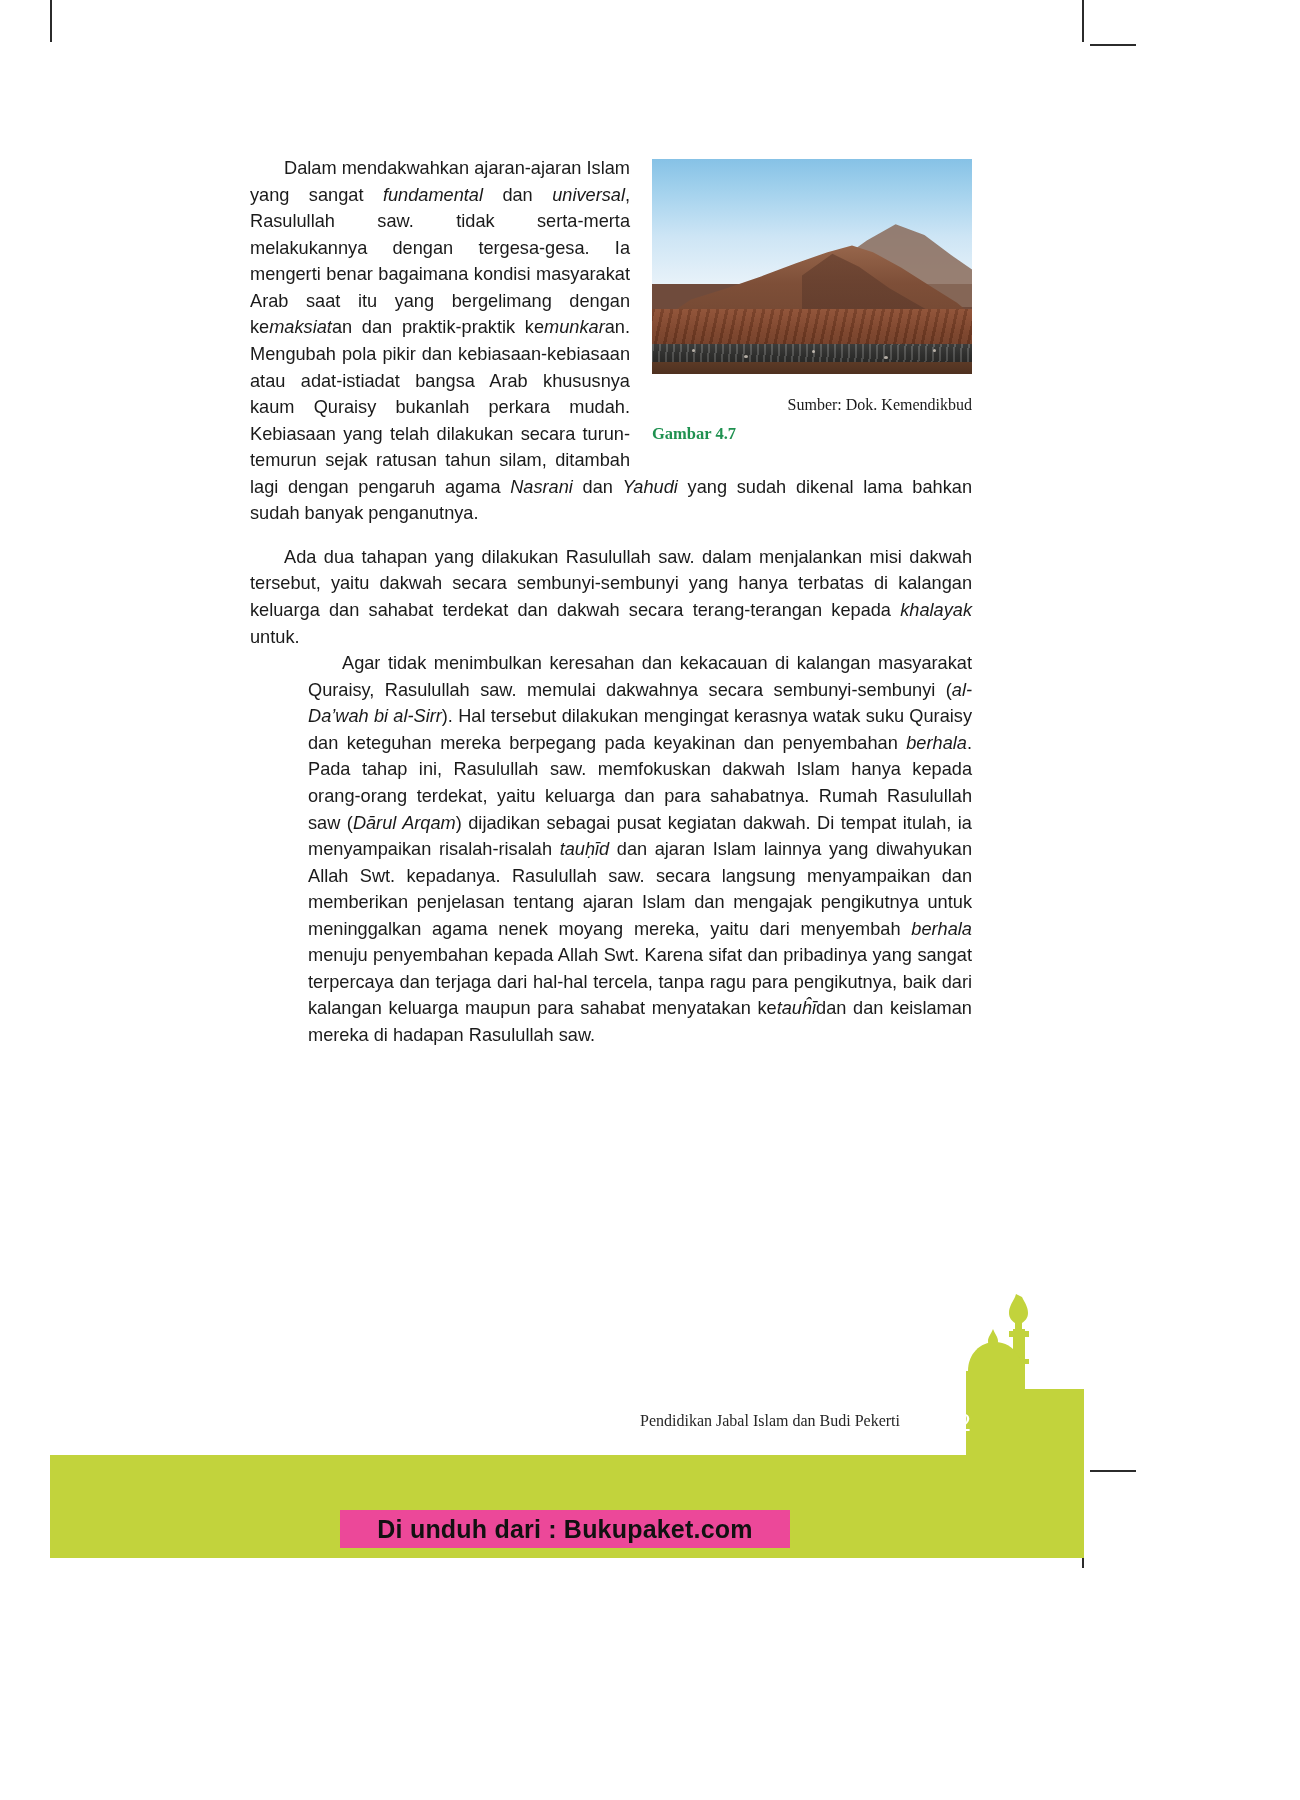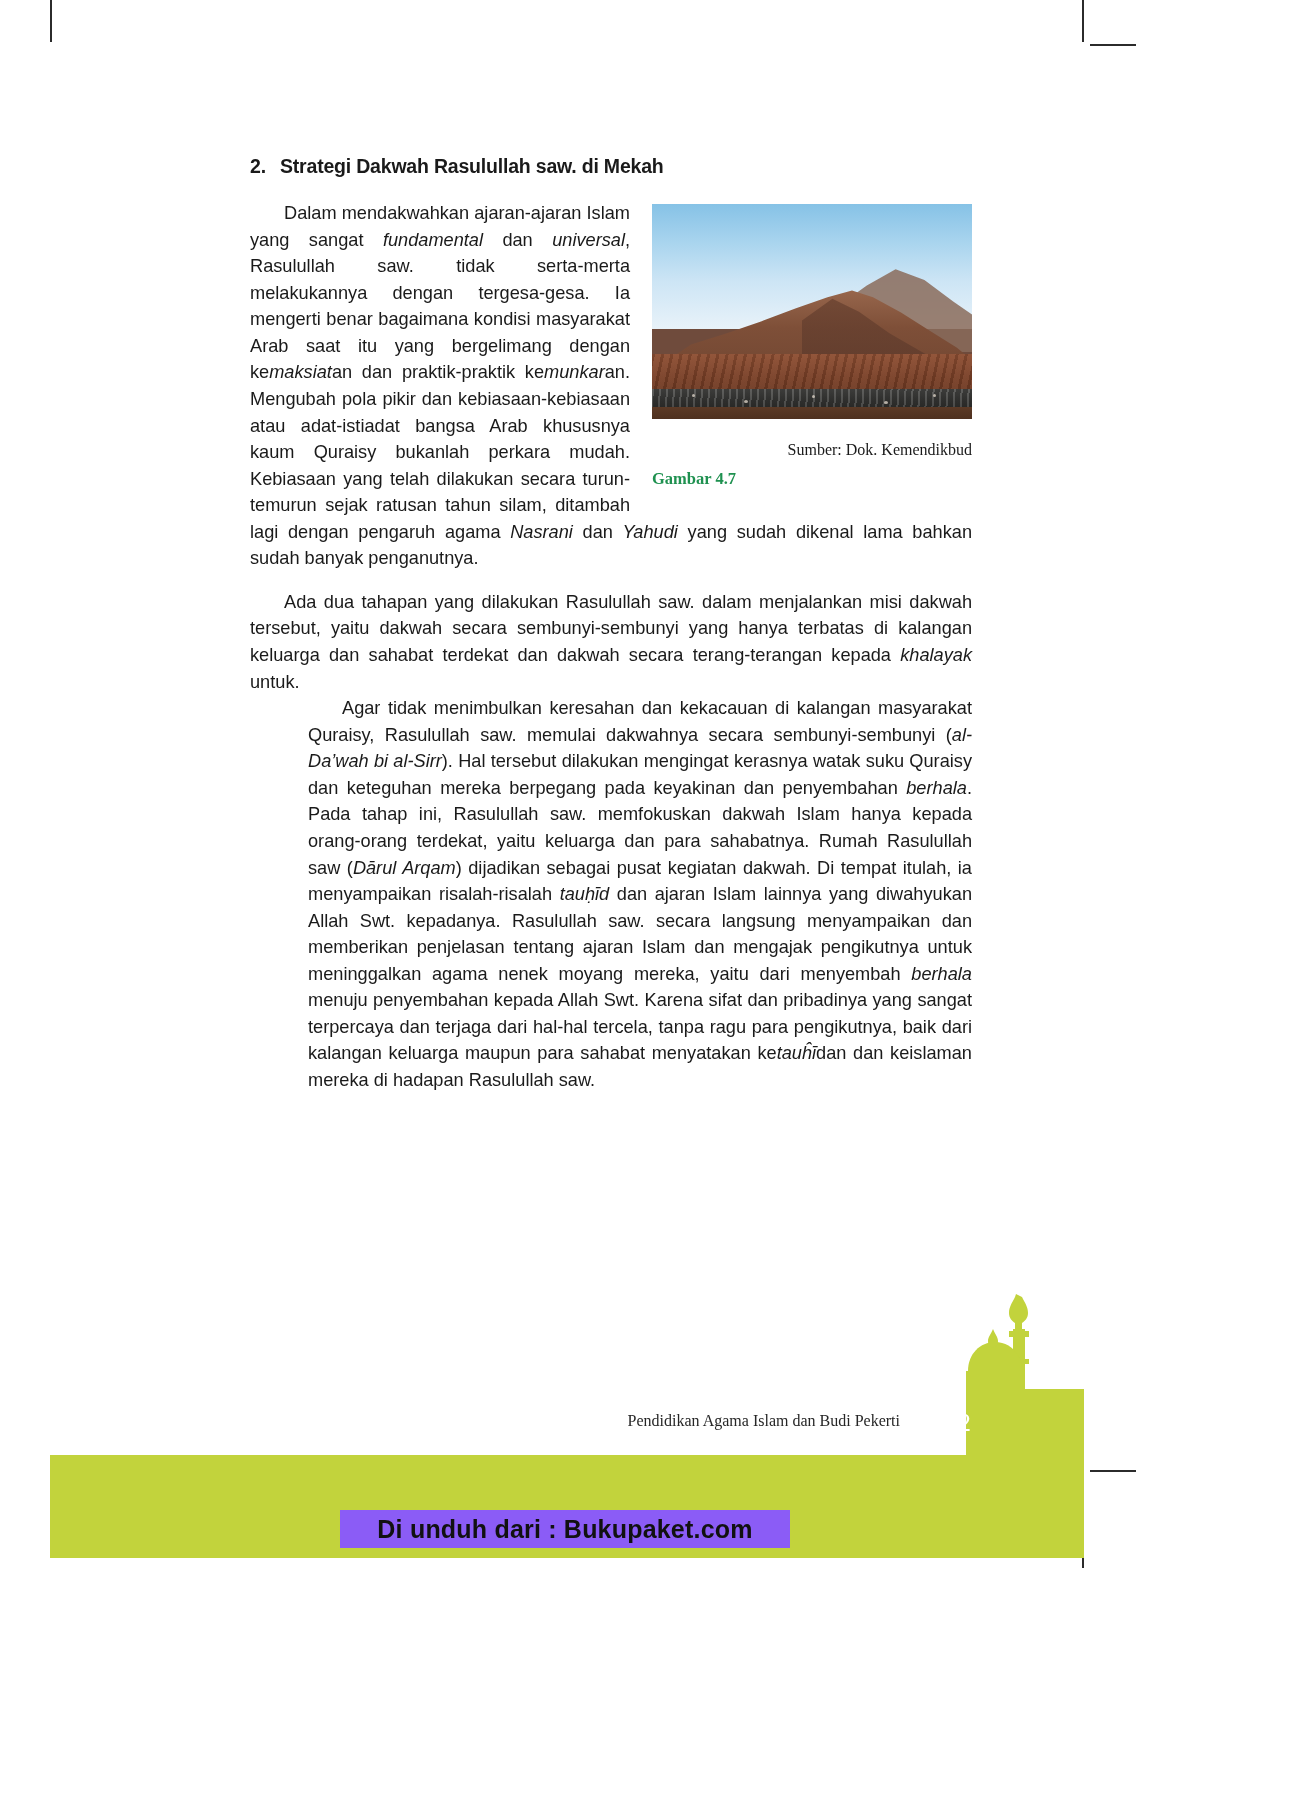--- a/index.html
+++ b/index.html
@@ -174,21 +174,21 @@
     font-family:"Liberation Serif", serif;
     font-size:16px;
     color:#262626;
   }
 
   
   .banner{
     position:absolute;
     left:340px;top:1510px;
     width:450px;height:38px;
-    background:#8b5cf6;
+    background:#ec4899;
     display:flex;align-items:center;justify-content:center;
   }
   .banner span{
     font-size:25px;
     font-weight:bold;
     color:#111;
     letter-spacing:0.2px;
   }
 
   i{font-style:italic;}
@@ -200,23 +200,20 @@
 
   <div class="cropmark cm-tl-v"></div>
   <div class="cropmark cm-tr-v"></div>
   <div class="cropmark cm-tl-h"></div>
   <div class="cropmark cm-bl-v"></div>
   <div class="cropmark cm-br-v"></div>
   <div class="cropmark cm-bl-h"></div>
 
   <div class="content">
 
-    <h2 class="sec-title">
-      <span class="num">2.</span><span>Strategi Dakwah Rasulullah saw. di Mekah</span>
-    </h2>
 
     <div class="figure">
       <div class="photo">
         <div class="sky"></div>
         <div class="ridge-far"></div>
         <div class="mountain"></div>
         <div class="mountain-shade"></div>
         <div class="slope"></div>
         <div class="slope-streaks"></div>
         <div class="rockband"></div>
@@ -236,21 +233,21 @@
 
     <p class="body indent gap" style="clear:both;"><span>Ada dua tahapan yang dilakukan Rasulullah saw. dalam menjalankan misi dakwah tersebut, yaitu dakwah secara sembunyi-sembunyi yang hanya terbatas di kalangan keluarga dan sahabat terdekat dan dakwah secara terang-terangan kepada </span><i>khalayak</i><span> untuk.</span></p>
 
 
     <div class="indented-block">
       <p class="body indent"><span>Agar tidak menimbulkan keresahan dan kekacauan di kalangan masyarakat Quraisy, Rasulullah saw. memulai dakwahnya secara sembunyi-sembunyi (</span><i>al-Da’wah bi al-Sirr</i><span>). Hal tersebut dilakukan mengingat kerasnya watak suku Quraisy dan keteguhan mereka berpegang pada keyakinan dan penyembahan </span><i>berhala</i><span>. Pada tahap ini, Rasulullah saw. memfokuskan dakwah Islam hanya kepada orang-orang terdekat, yaitu keluarga dan para sahabatnya. Rumah Rasulullah saw (</span><i>Dārul Arqam</i><span>) dijadikan sebagai pusat kegiatan dakwah. Di tempat itulah, ia menyampaikan risalah-risalah </span><i>tauḥīd</i><span> dan ajaran Islam lainnya yang diwahyukan Allah Swt. kepadanya. Rasulullah saw. secara langsung menyampaikan dan memberikan penjelasan tentang ajaran Islam dan mengajak pengikutnya untuk meninggalkan agama nenek moyang mereka, yaitu dari menyembah </span><i>berhala</i><span> menuju penyembahan kepada Allah Swt. Karena sifat dan pribadinya yang sangat terpercaya dan terjaga dari hal-hal tercela, tanpa ragu para pengikutnya, baik dari kalangan keluarga maupun para sahabat menyatakan ke</span><i>tauĥī</i><span>dan dan keislaman mereka di hadapan Rasulullah saw.</span></p>
 
     </div>
   </div>
 
-  <div class="footer-text">Pendidikan Agama Islam dan Budi Pekerti</div>
+  <div class="footer-text">Pendidikan Jabal Islam dan Budi Pekerti</div>
 
   <div class="mosque">
     <svg width="174" height="173" viewBox="0 0 174 173" xmlns="http://www.w3.org/2000/svg" aria-hidden="true">
       <g fill="#c2d33c">
 
         <path d="M112 12 c3 6 6 10 6 16 0 5-3 8-6 10 l0 8 h-7 l0 -8 c-3-2-6-5-6-10 0-6 3-10 6-16 l1-3 z"></path>
         <rect x="103" y="44" width="12" height="129"></rect>
         <rect x="99" y="46" width="20" height="6"></rect>
         <rect x="99" y="74" width="20" height="5"></rect>
 

